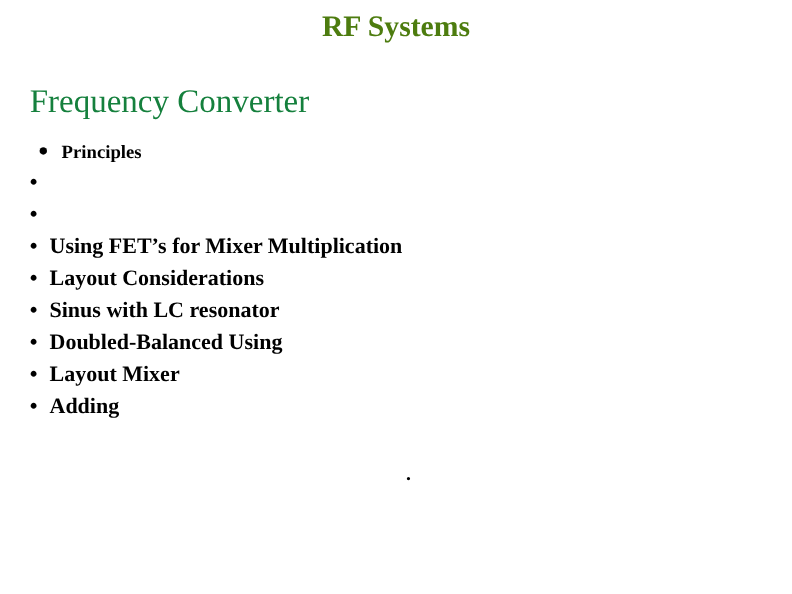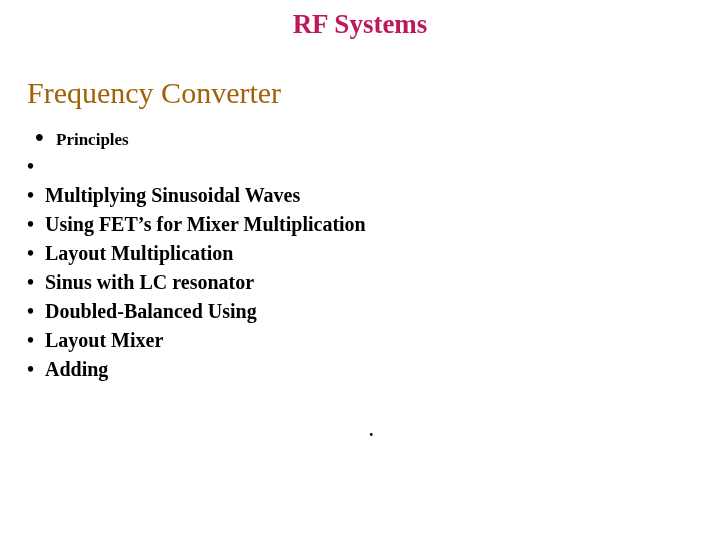--- a/index.html
+++ b/index.html
@@ -26,33 +26,33 @@
   .slide-title {
     position: absolute;
     left: 0;
     top: 8px;
     width: 720px;
     text-align: center;
     font-size: 27px;
     font-weight: bold;
     line-height: 32px;
     letter-spacing: 0px;
-    color: #be185d;
+    color: #4d7c0f;
     white-space: nowrap;
   }
 
   
   .section-heading {
     position: absolute;
     left: 27px;
     top: 75px;
     font-size: 30px;
     font-weight: normal;
     line-height: 36px;
-    color: #a16207;
+    color: #15803d;
     white-space: nowrap;
   }
 
   
   .bullet-list {
     position: absolute;
     left: 27px;
     top: 122px;
     width: 660px;
     margin: 0;
@@ -125,31 +125,30 @@
       <span class="bullet-glyph">•</span>
       <span class="bullet-label">Principles</span>
     </li>
 
     <li class="bullet-item">
       <span class="bullet-glyph">•</span>
     </li>
 
     <li class="bullet-item">
       <span class="bullet-glyph">•</span>
-      <span class="bullet-label">Multiplying Sinusoidal Waves</span>
     </li>
 
     <li class="bullet-item">
       <span class="bullet-glyph">•</span>
       <span class="bullet-label">Using FET’s for Mixer Multiplication</span>
     </li>
 
     <li class="bullet-item">
       <span class="bullet-glyph">•</span>
-      <span class="bullet-label">Layout Multiplication</span>
+      <span class="bullet-label">Layout Considerations</span>
     </li>
 
     <li class="bullet-item">
       <span class="bullet-glyph">•</span>
       <span class="bullet-label">Sinus with LC resonator</span>
     </li>
 
     <li class="bullet-item">
       <span class="bullet-glyph">•</span>
       <span class="bullet-label">Doubled-Balanced Using</span>

